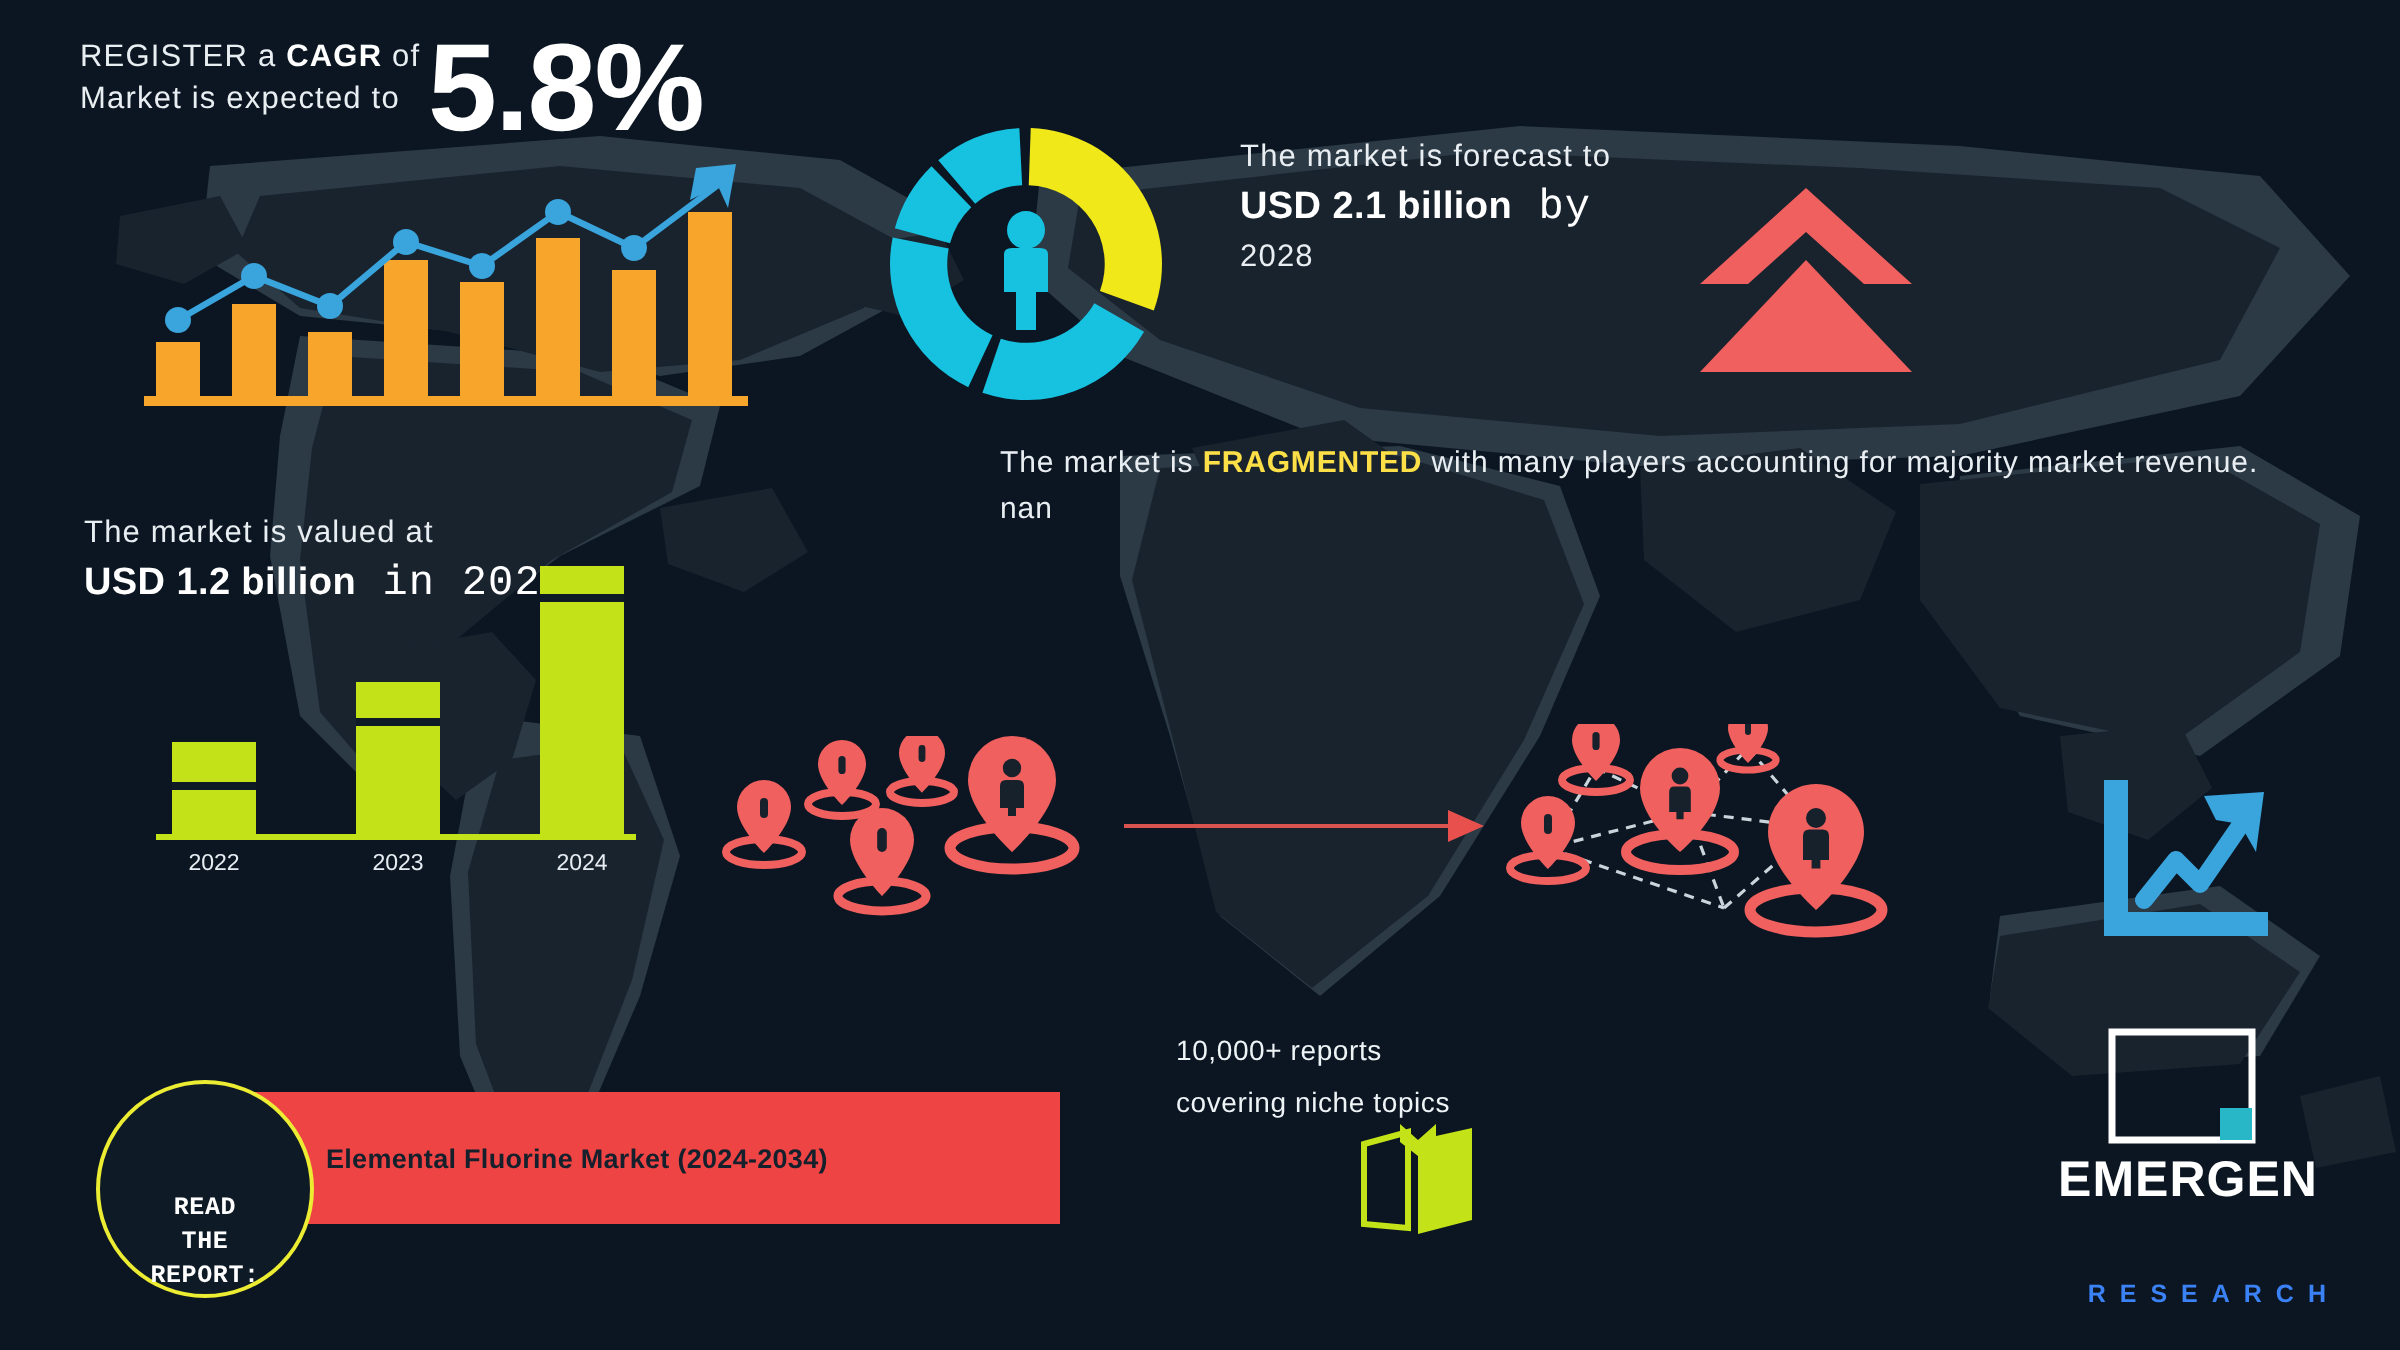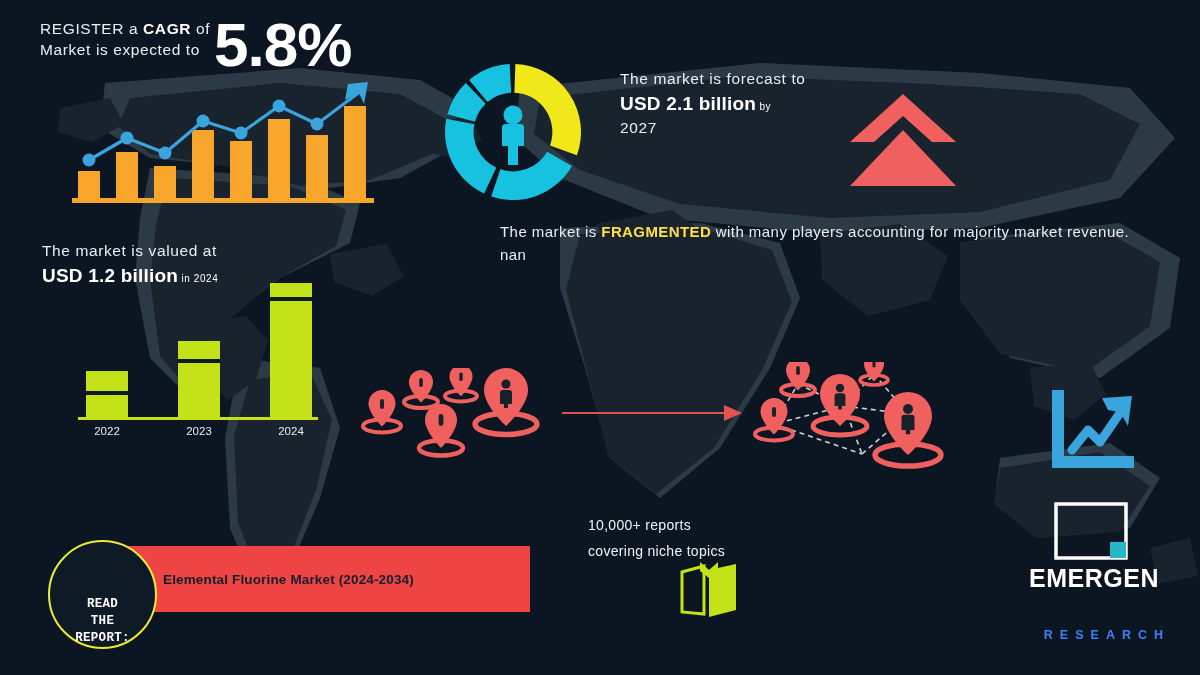--- a/index.html
+++ b/index.html
@@ -4,32 +4,32 @@
 <style>
   html,body{margin:0;padding:0;background:#0b1622;}
   body{width:1200px;height:675px;overflow:hidden;font-family:"Liberation Sans",sans-serif;}
   #stage{position:relative;width:1200px;height:675px;background:#0b1622;overflow:hidden;}
   .abs{position:absolute;}
   #worldmap{position:absolute;left:0;top:28px;width:1200px;height:620px;opacity:1;}
   
   .ln{color:#e9eef2;font-size:15.5px;letter-spacing:.6px;line-height:21px;white-space:nowrap;}
   .ln b{font-weight:bold;color:#ffffff;}
   .big{color:#ffffff;font-weight:bold;font-size:19px;letter-spacing:.2px;}
-  .big .sm{font-weight:normal;font-size:10px;letter-spacing:.6px;}
+  .big .sm{font-weight:normal;font-size:21px;letter-spacing:.6px;font-family:Liberation Mono, monospace;}
   .huge{color:#ffffff;font-size:62px;font-weight:bold;line-height:62px;letter-spacing:-1px;}
   .yellowword{color:#fde047;font-weight:bold;letter-spacing:.4px;}
   .fragline{color:#e9eef2;font-size:15px;letter-spacing:.45px;line-height:23px;}
   #cagr-text{left:40px;top:18px;}
   #cagr-value{left:214px;top:14px;}
   
   #forecast-block{left:620px;top:68px;}
   
   #fragmented-block{left:500px;top:220px;width:640px;}
   
-  #valued-block{left:42px;top:240px;}
+  #valued-block{left:42px;top:256px;}
   
   #orange-chart{left:68px;top:78px;width:310px;height:132px;}
   #green-chart{left:78px;top:275px;width:240px;height:170px;}
   .axislabel{fill:#e6ecf1;font-size:11.5px;font-family:"Liberation Sans",sans-serif;}
   
   #donut{left:437px;top:56px;width:152px;height:152px;}
   
   #redarrows{left:848px;top:92px;width:110px;height:96px;}
   #flow-arrow{left:562px;top:400px;width:180px;height:26px;}
   
@@ -39,21 +39,21 @@
   #growth-icon{left:1046px;top:388px;width:92px;height:84px;}
   
   #report-banner{left:125px;top:546px;width:405px;height:66px;background:#ef4444;}
   #report-title{position:absolute;left:38px;top:0;height:66px;display:flex;align-items:center;color:#14202c;font-size:13.5px;font-weight:bold;letter-spacing:.15px;}
   #report-circle{left:48px;top:540px;width:105px;height:105px;border-radius:50%;background:#0e1a26;border:2.5px solid #ecec33;display:flex;align-items:flex-end;justify-content:center;font-family:Liberation Mono, monospace;}
   #report-circle-label{color:#ffffff;font-size:12.5px;font-weight:bold;text-align:center;line-height:17px;letter-spacing:.3px;}
   
   #reports-text{left:588px;top:512px;color:#eef3f6;font-size:14px;line-height:26px;letter-spacing:.3px;}
   #book-icon{left:678px;top:562px;width:62px;height:56px;}
   
-  #logo{left:1018px;top:500px;width:152px;height:112px;}
+  #logo{left:1018px;top:512px;width:152px;height:112px;}
   #logo-mark{position:absolute;left:34px;top:0;width:78px;height:62px;}
   #logo-emergen{position:absolute;left:0;top:64px;width:152px;text-align:center;color:#ffffff;font-size:25px;font-weight:bold;letter-spacing:.5px;}
   #logo-research{position:absolute;left:0;top:92px;width:152px;text-align:right;color:#3b82f6;font-size:12.5px;font-weight:bold;letter-spacing:7px;margin-top:36px;}
 </style>
 </head>
 <body>
 
 <div id="stage">
 
   <svg id="worldmap" viewBox="0 0 1200 620" preserveAspectRatio="none">
@@ -136,21 +136,21 @@
         <path d="M-11,-5 Q-11,-8 -7,-8 L7,-8 Q11,-8 11,-5 L11,14 L5,14 L5,33 L-5,33 L-5,14 L-11,14 Z"></path>
       </g>
     </g>
   </svg>
 
   <div class="abs" id="forecast-block">
     <div class="ln">The market is forecast to</div>
     <div class="big" style="margin-top:4px;">
       <span>USD 2.1 billion</span><span class="sm"> by</span>
     </div>
-    <div class="ln" style="margin-top:2px;">2027</div>
+    <div class="ln" style="margin-top:2px;">2028</div>
   </div>
 
   <svg class="abs" id="redarrows" viewBox="0 0 110 96">
     <path d="M55,2 L108,50 L84,50 L55,24 L26,50 L2,50 Z" fill="#f0605e"></path>
     <path d="M55,38 L108,94 L2,94 Z" fill="#f0605e"></path>
   </svg>
 
   <div class="abs fragline" id="fragmented-block">
     <span>The market is </span><span class="yellowword">FRAGMENTED</span><span> with many players accounting for majority market revenue. nan</span>
   </div>

